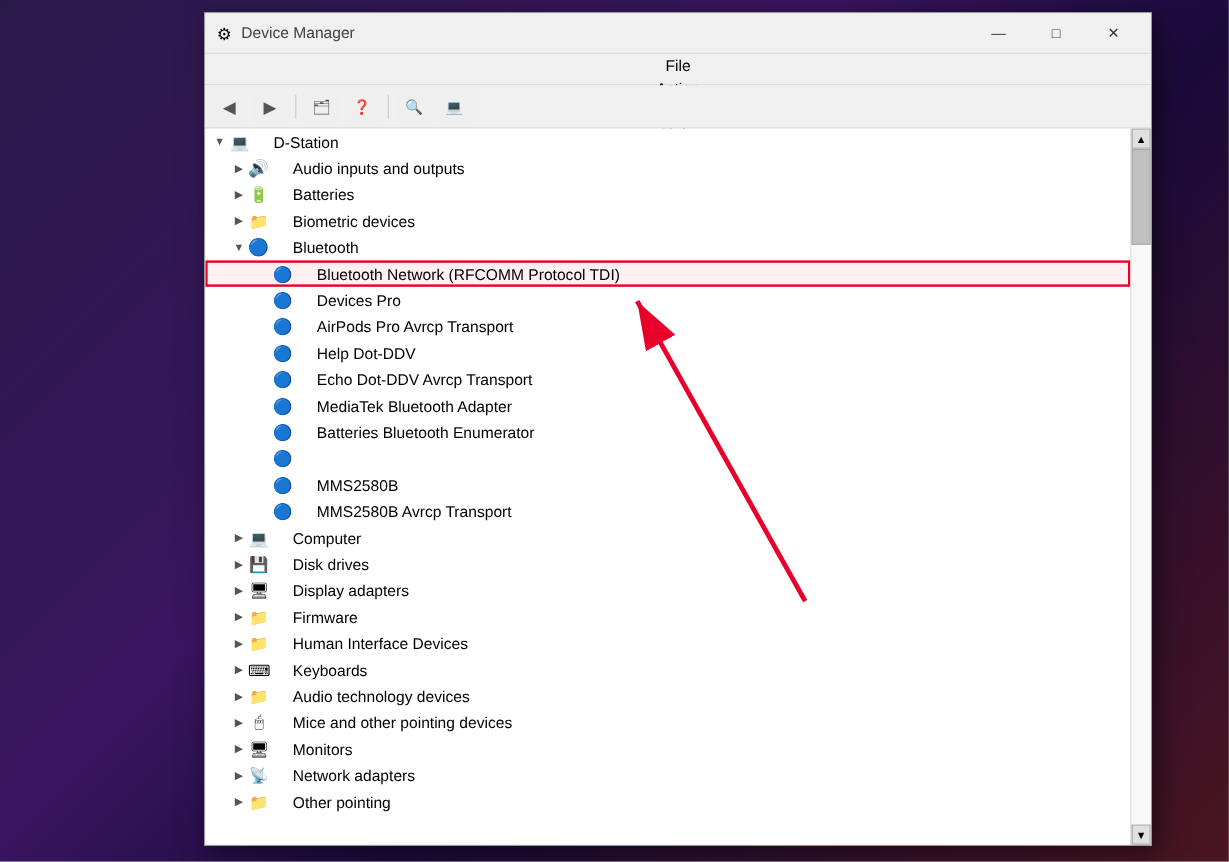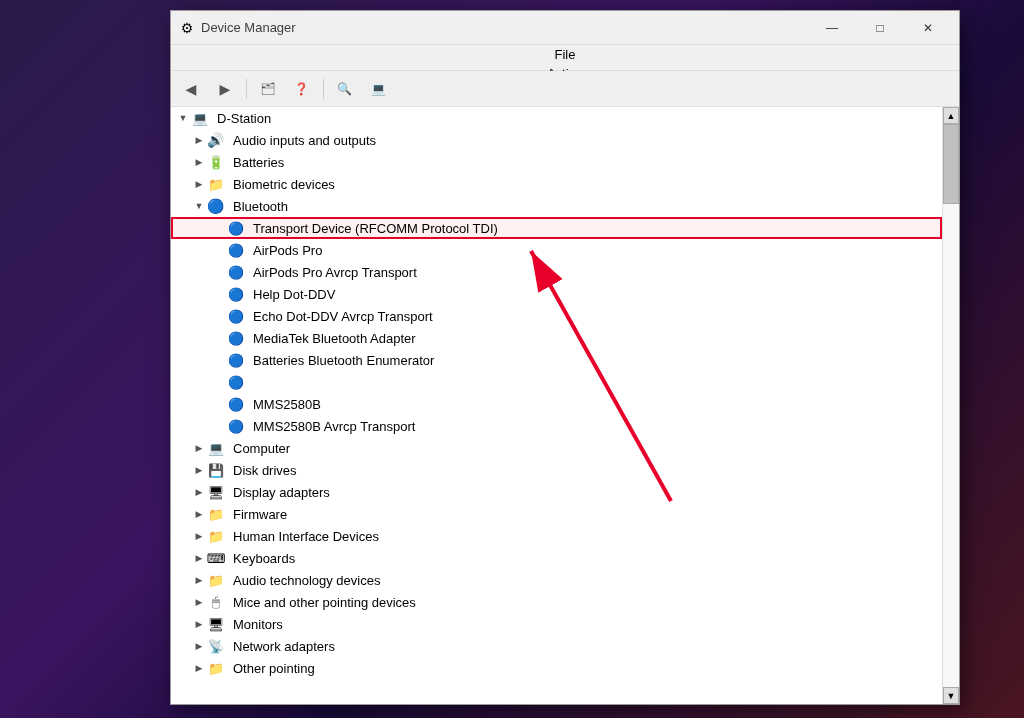--- a/index.html
+++ b/index.html
@@ -173,21 +173,21 @@
     .item-icon {
       width: 18px;
       height: 18px;
       display: flex;
       align-items: center;
       justify-content: center;
       flex-shrink: 0;
       font-size: 13px;
     }
     .item-label {
-      margin-left: 8px;
+      margin-left: 19px;
       font-size: 13px;
       color: #000;
     }
     .indent-1 { padding-left: 20px; }
     .indent-2 { padding-left: 40px; }
 
     
     .arrow-overlay {
       position: absolute;
       top: 0;
@@ -259,27 +259,27 @@
 
       <div class="tree-item indent-1">
         <div class="expand-btn">▼</div>
         <div class="item-icon" style="color:#0078d4;font-size:14px;">🔵</div>
         <span class="item-label">Bluetooth</span>
       </div>
 
       <div class="tree-item indent-2 highlighted-box">
         <div class="expand-btn"></div>
         <div class="item-icon" style="color:#0078d4;">🔵</div>
-        <span class="item-label">Transport Device (RFCOMM Protocol TDI)</span>
-      </div>
-
-      <div class="tree-item indent-2">
-        <div class="expand-btn"></div>
-        <div class="item-icon" style="color:#0078d4;">🔵</div>
-        <span class="item-label">AirPods Pro</span>
+        <span class="item-label">Bluetooth Network (RFCOMM Protocol TDI)</span>
+      </div>
+
+      <div class="tree-item indent-2">
+        <div class="expand-btn"></div>
+        <div class="item-icon" style="color:#0078d4;">🔵</div>
+        <span class="item-label">Devices Pro</span>
       </div>
 
       <div class="tree-item indent-2">
         <div class="expand-btn"></div>
         <div class="item-icon" style="color:#0078d4;">🔵</div>
         <span class="item-label">AirPods Pro Avrcp Transport</span>
       </div>
 
       <div class="tree-item indent-2">
         <div class="expand-btn"></div>

